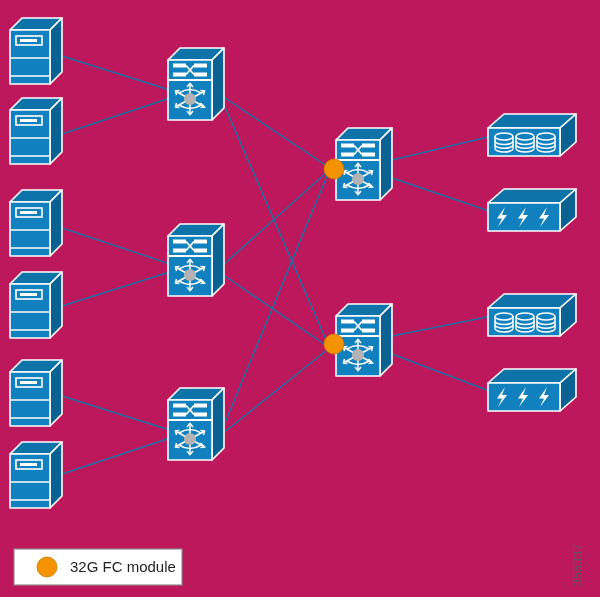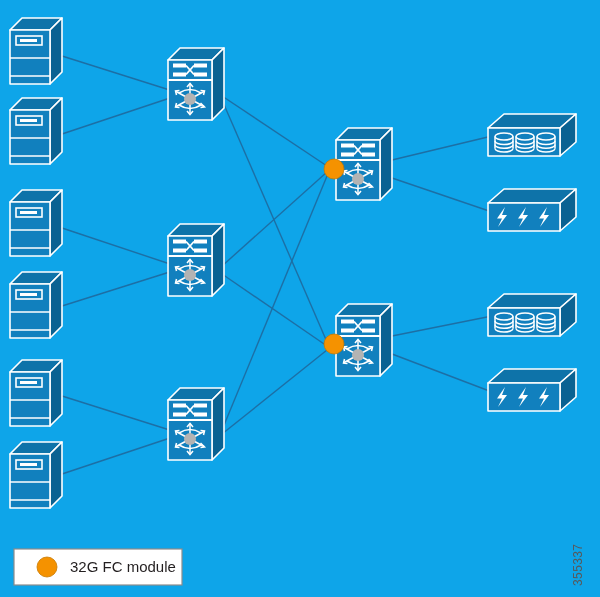--- a/index.html
+++ b/index.html
@@ -35,21 +35,21 @@
   .watermark-text {
     font-family: "Liberation Sans", sans-serif;
     font-size: 12px;
     fill: #58595b;
     letter-spacing: 0.4px;
   }
 </style>
 </head>
 <body>
 
-<div id="diagram-root" style="background: #0ea5e9;">
+<div id="diagram-root" style="background: #be185d;">
   <svg id="topology-svg" viewBox="0 0 600 597">
     <defs>
 
       <g id="sym-server">
 
         <polygon points="0,12 12,0 52,0 40,12" fill="#0e73a9" stroke="#ffffff" stroke-width="1.6" stroke-linejoin="round"></polygon>
 
         <polygon points="40,12 52,0 52,54 40,66" fill="#0a6292" stroke="#ffffff" stroke-width="1.6" stroke-linejoin="round"></polygon>
 
         <rect x="0" y="12" width="40" height="54" fill="#1180be" stroke="#ffffff" stroke-width="1.6" stroke-linejoin="round"></rect>

